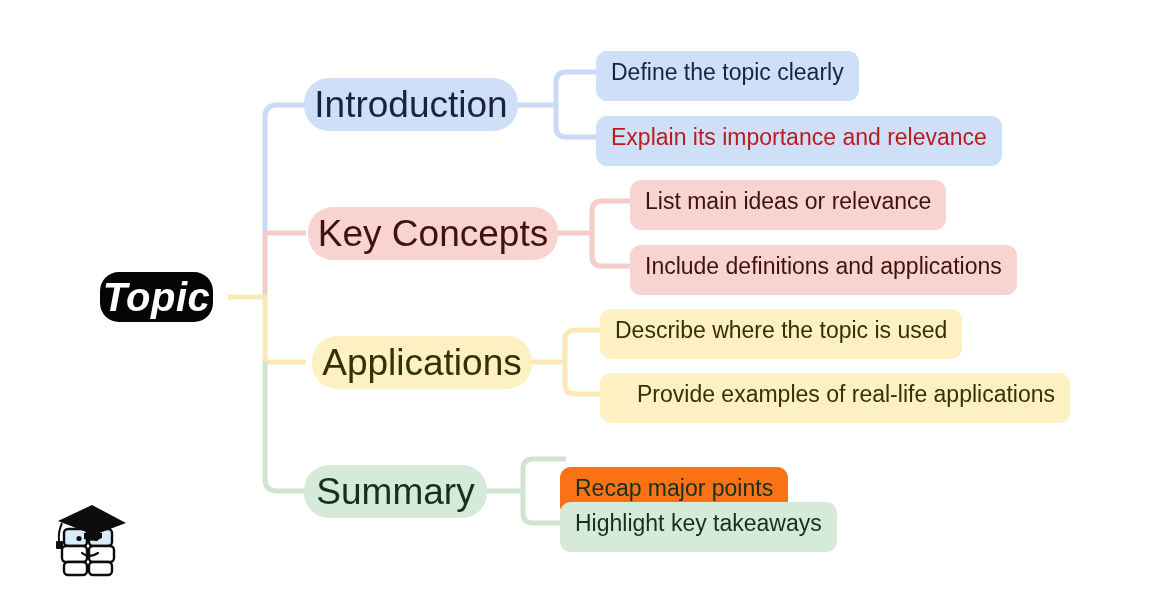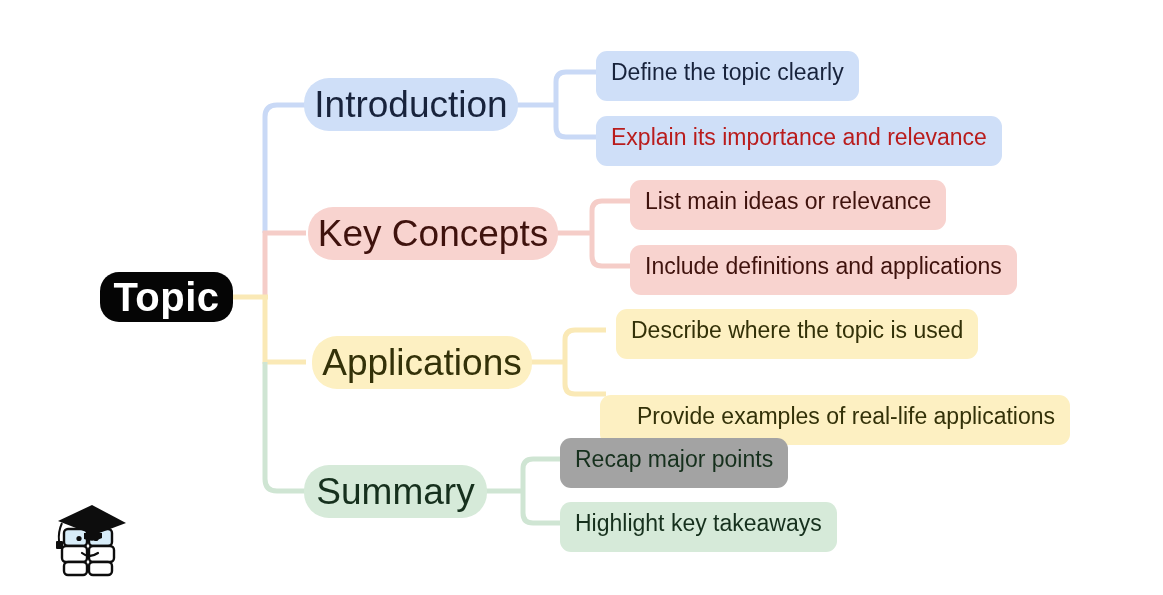--- a/index.html
+++ b/index.html
@@ -14,31 +14,31 @@
     display:flex;align-items:center;justify-content:center;
     border-radius:19px;font-size:40px;font-weight:bold;letter-spacing:0.5px;
   }
   .branch{
     display:flex;align-items:center;justify-content:center;
     height:53px;border-radius:25px;font-size:37px;
   }
   .leaf{
     height:50px;line-height:42px;padding:0 15px;border-radius:11px;font-size:23px;
   }
-  .n-root{left:100px;top:272px;width:133px;height:50px;}
+  .n-root{left:100px;top:272px;width:113px;height:50px;font-style:italic;}
   .n-b0{left:304px;top:78px;width:214px;}
   .n-b1{left:308px;top:207px;width:250px;}
   .n-b2{left:312px;top:336px;width:220px;}
   .n-b3{left:304px;top:465px;width:183px;}
   .n-c00{left:596px;top:51px;}
   .n-c01{left:596px;top:116px;}
   .n-c10{left:630px;top:180px;}
   .n-c11{left:630px;top:245px;}
   .n-c20{left:600px;top:309px;}
-  .n-c21{left:600px;top:395px;padding-left:37px;}
+  .n-c21{left:600px;top:373px;padding-left:37px;}
   .n-c30{left:560px;top:438px;}
   .n-c31{left:560px;top:502px;}
   .logo{
     position:absolute;left:22px;top:497px;display:flex;align-items:center;flex-direction:column;
   }
   .brand{
     font-size:34px;font-weight:bold;color:#111111;margin-left:8px;letter-spacing:0.5px;
     padding-top:14px;
   }
 </style>
@@ -73,23 +73,23 @@
 
   <div class="node branch n-b0" style="background: rgb(207, 223, 248); color: rgb(24, 35, 60);">Introduction</div>
   <div class="node branch n-b1" style="background: rgb(248, 211, 207); color: rgb(63, 18, 13);">Key Concepts</div>
   <div class="node branch n-b2" style="background: rgb(253, 240, 194); color: rgb(51, 49, 8);">Applications</div>
   <div class="node branch n-b3" style="background: rgb(214, 234, 217); color: rgb(22, 48, 29);">Summary</div>
 
   <div class="node leaf n-c00" style="background: rgb(207, 223, 248); color: rgb(24, 35, 60);">Define the topic clearly</div>
   <div class="node leaf n-c01" style="background: rgb(207, 223, 248); color: #b91c1c;">Explain its importance and relevance</div>
   <div class="node leaf n-c10" style="background: rgb(248, 211, 207); color: rgb(63, 18, 13);">List main ideas or relevance</div>
   <div class="node leaf n-c11" style="background: rgb(248, 211, 207); color: rgb(63, 18, 13);">Include definitions and applications</div>
-  <div class="node leaf n-c20" style="background: rgb(253, 240, 194); color: rgb(51, 49, 8); margin-left: 16px;">Describe where the topic is used</div>
+  <div class="node leaf n-c20" style="background: rgb(253, 240, 194); color: rgb(51, 49, 8);">Describe where the topic is used</div>
   <div class="node leaf n-c21" style="background: rgb(253, 240, 194); color: rgb(51, 49, 8);">Provide examples of real-life applications</div>
-  <div class="node leaf n-c30" style="background: #a3a3a3; color: rgb(22, 48, 29);">Recap major points</div>
+  <div class="node leaf n-c30" style="background: #f97316; color: rgb(22, 48, 29); margin-top: 29px;">Recap major points</div>
   <div class="node leaf n-c31" style="background: rgb(214, 234, 217); color: rgb(22, 48, 29);">Highlight key takeaways</div>
 
   <div class="logo">
     <svg width="78" height="82" viewBox="0 0 78 82">
 
       <g stroke="#0d0d0d" stroke-width="2.4">
         <rect x="12" y="32" width="23" height="17" rx="4" fill="#d8edf9"></rect>
         <rect x="37" y="32" width="23" height="17" rx="4" fill="#d8edf9"></rect>
         <rect x="10" y="49" width="25" height="16" rx="4" fill="#ffffff"></rect>
         <rect x="37" y="49" width="25" height="16" rx="4" fill="#ffffff"></rect>

